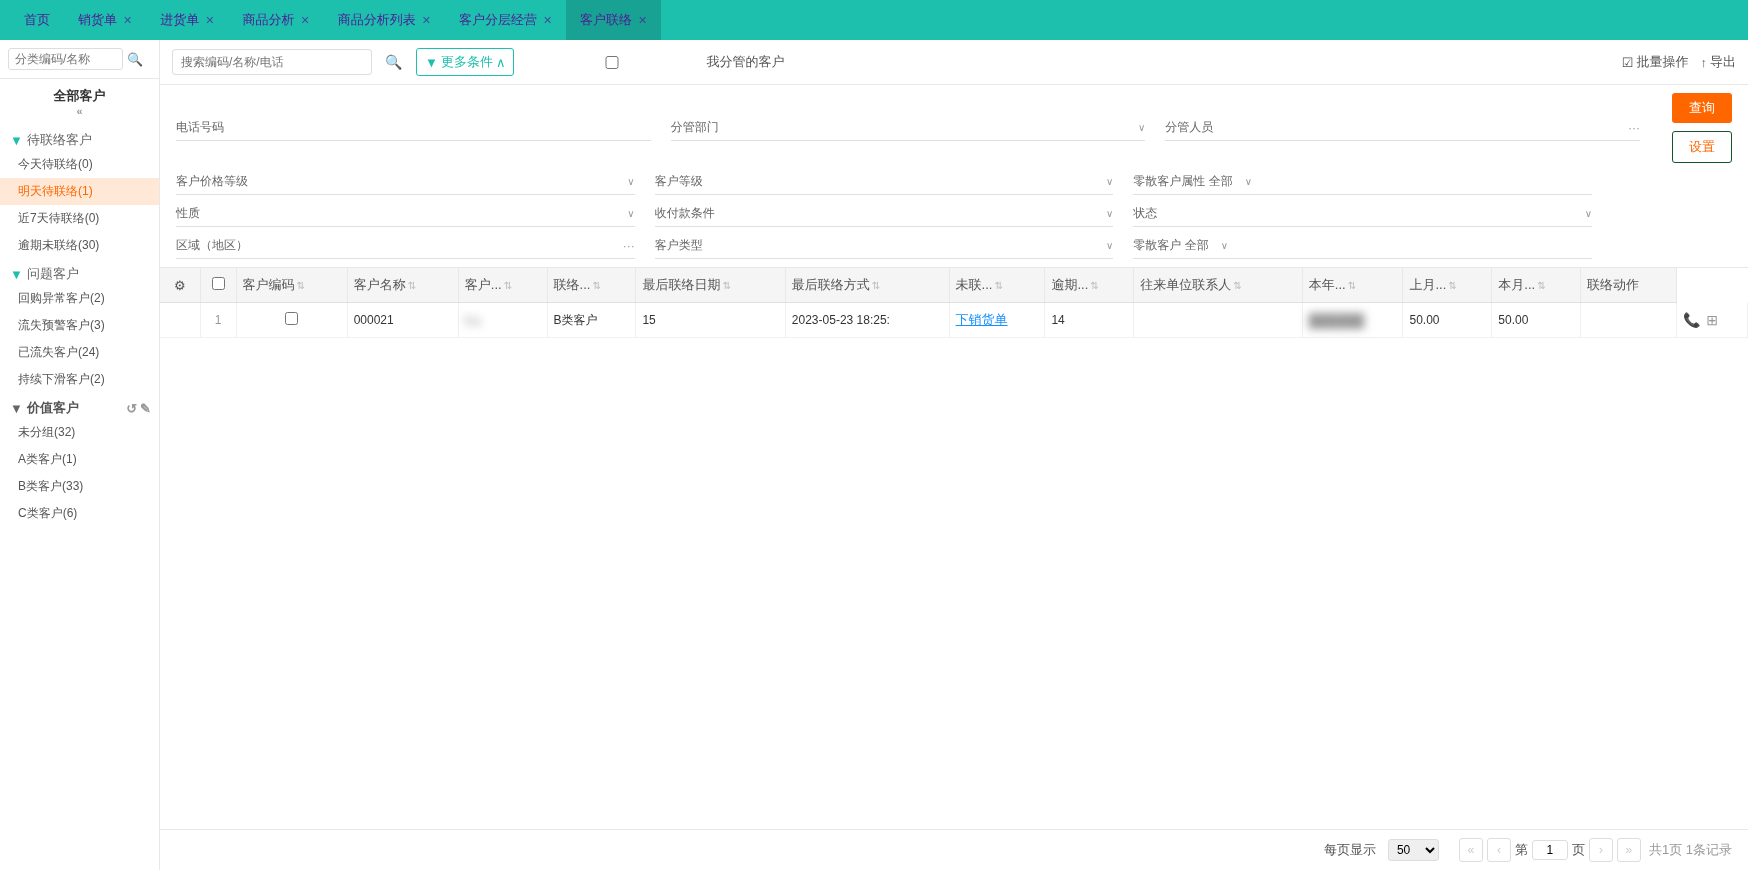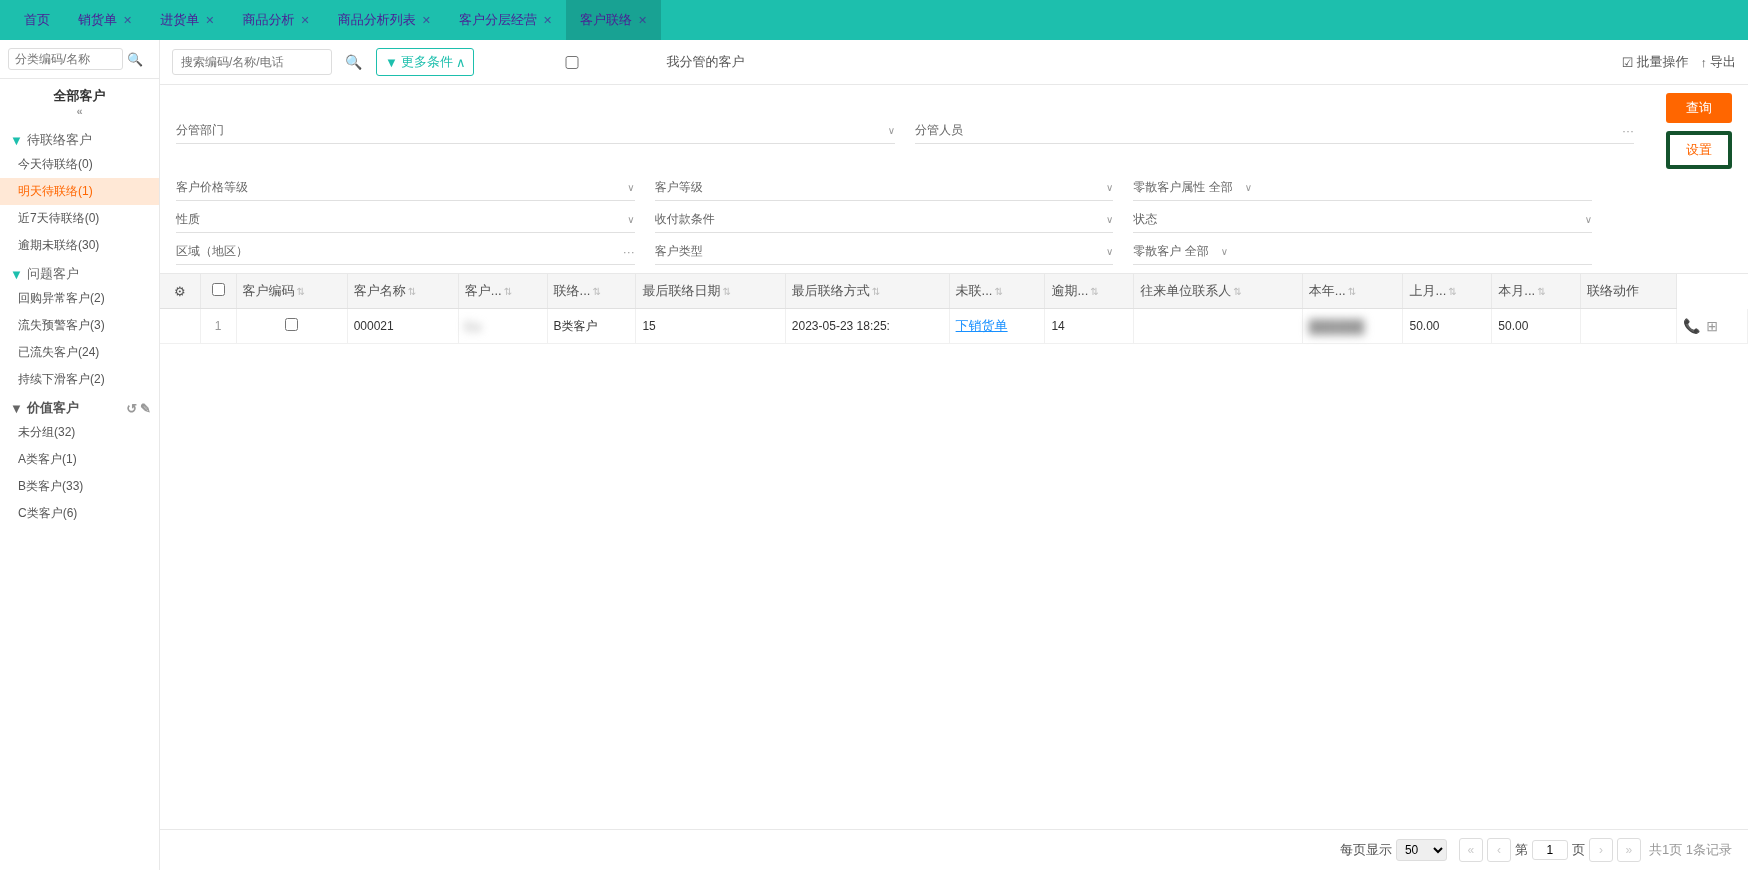--- a/index.html
+++ b/index.html
@@ -254,21 +254,21 @@
       border: none;
       border-radius: 3px;
       padding: 6px 16px;
       cursor: pointer;
       font-size: 13px;
       white-space: nowrap;
     }
     .settings-btn {
       background: #fff;
       color: #ff6600;
-      border: 4px solid #14532d;
+      border: 1px solid #14532d;
       border-radius: 3px;
       padding: 6px 16px;
       cursor: pointer;
       font-size: 13px;
       white-space: nowrap;
       margin-top: 4px;
     }
     .btn-group {
       display: flex;
       flex-direction: column;
@@ -326,21 +326,21 @@
       display: flex;
       align-items: center;
       justify-content: flex-end;
       gap: 8px;
       font-size: 12px;
       color: #555;
     }
     .pagination .page-size-select {
       display: flex;
       align-items: center;
-      gap: 4px;
+      gap: 12px;
     }
     .pagination select {
       border: 1px solid #ddd;
       border-radius: 3px;
       padding: 2px 4px;
       font-size: 12px;
       outline: none;
     }
     .pagination .page-nav {
       display: flex;
@@ -466,21 +466,21 @@
     </div>
     <div class="sidebar-item">未分组(32)</div>
     <div class="sidebar-item">A类客户(1)</div>
     <div class="sidebar-item">B类客户(33)</div>
     <div class="sidebar-item">C类客户(6)</div>
   </aside>
 
   <div class="content-area">
 
     <div class="search-bar">
-      <input type="text" style="width: 160px; border: 1px solid rgb(221, 221, 221); border-radius: 3px; padding: 5px 8px; font-size: 12px; outline: none; color: #0369a1;" placeholder="搜索编码/名称/电话">
+      <input type="text" style="width: 200px; border: 1px solid rgb(221, 221, 221); border-radius: 3px; padding: 5px 8px; font-size: 12px; outline: none; color: #0369a1;" placeholder="搜索编码/名称/电话">
       <button class="search-btn">🔍</button>
       <div class="filter-btn">
         <span>▼</span>
         <span>更多条件</span>
         <span>∧</span>
       </div>
       <div class="my-customers-check">
         <input type="checkbox" style="">
         <span>我分管的客户</span>
       </div>
@@ -492,20 +492,24 @@
         <div class="batch-btn">
           <span>↑</span>
           <span>导出</span>
         </div>
       </div>
     </div>
 
     <div class="filter-panel">
 
       <div class="filter-row">
+        <div class="filter-field" style="flex:2;">
+          <label>电话号码</label>
+          <input type="text" style="">
+        </div>
         <div class="filter-dropdown" style="flex:2;">
           <span class="label-text">分管部门</span>
           <span class="value-text"></span>
           <span class="chevron">∨</span>
         </div>
         <div class="filter-dropdown" style="flex:2;justify-content:center;">
           <span class="label-text">分管人员</span>
           <span class="value-text"></span>
           <span class="dots">···</span>
         </div>

